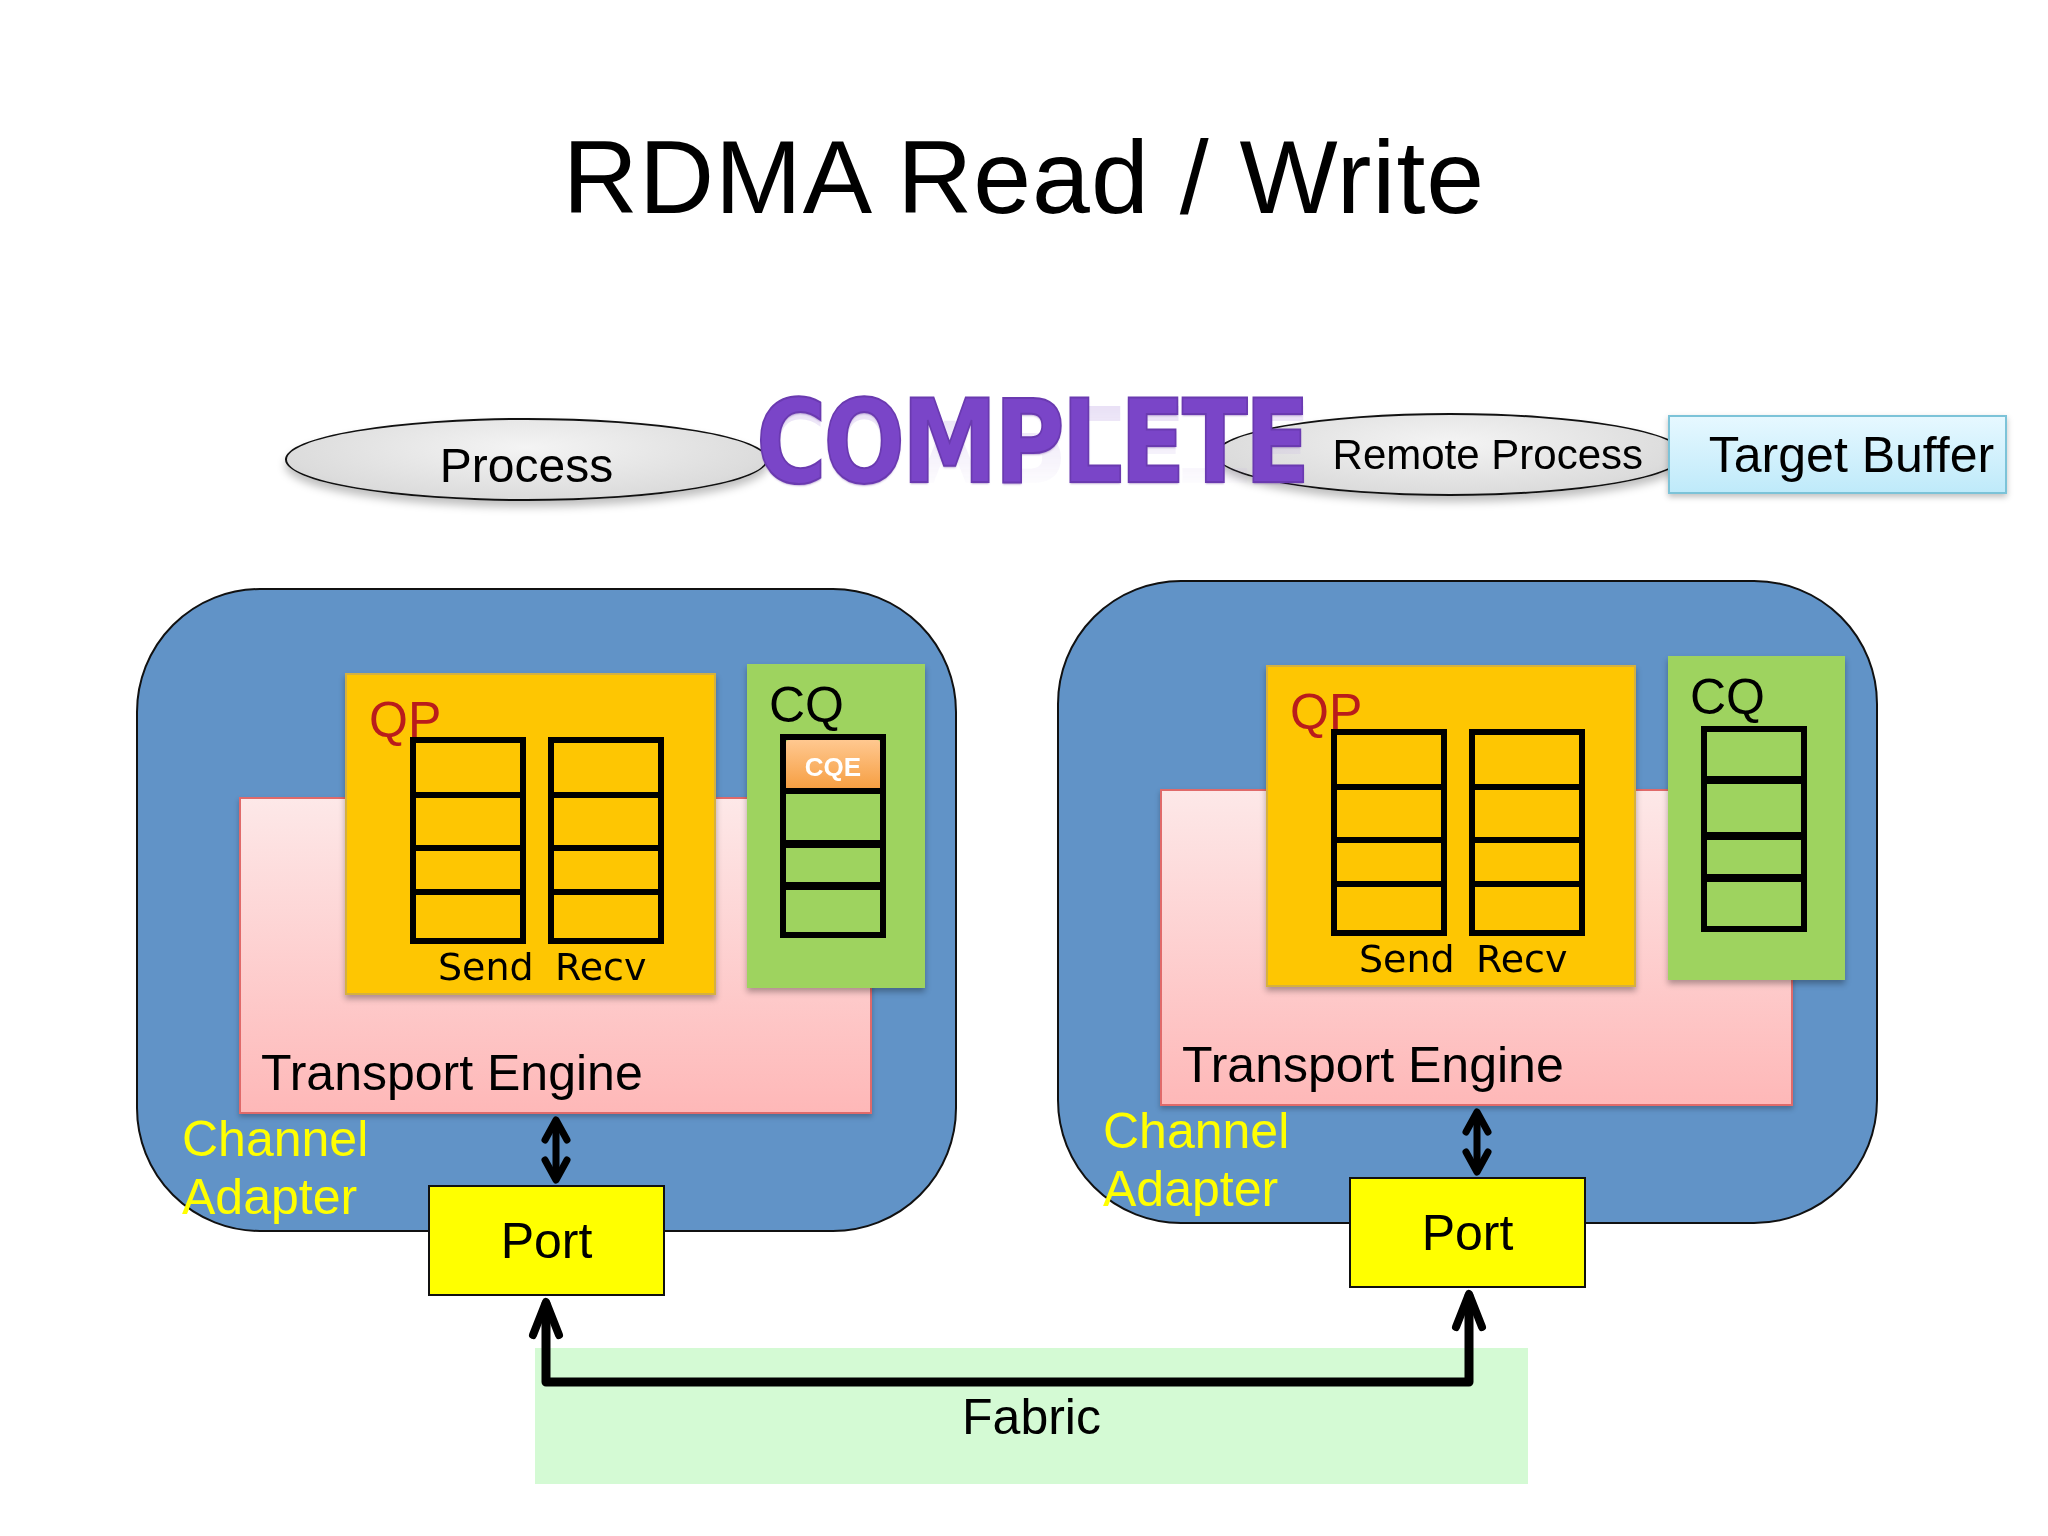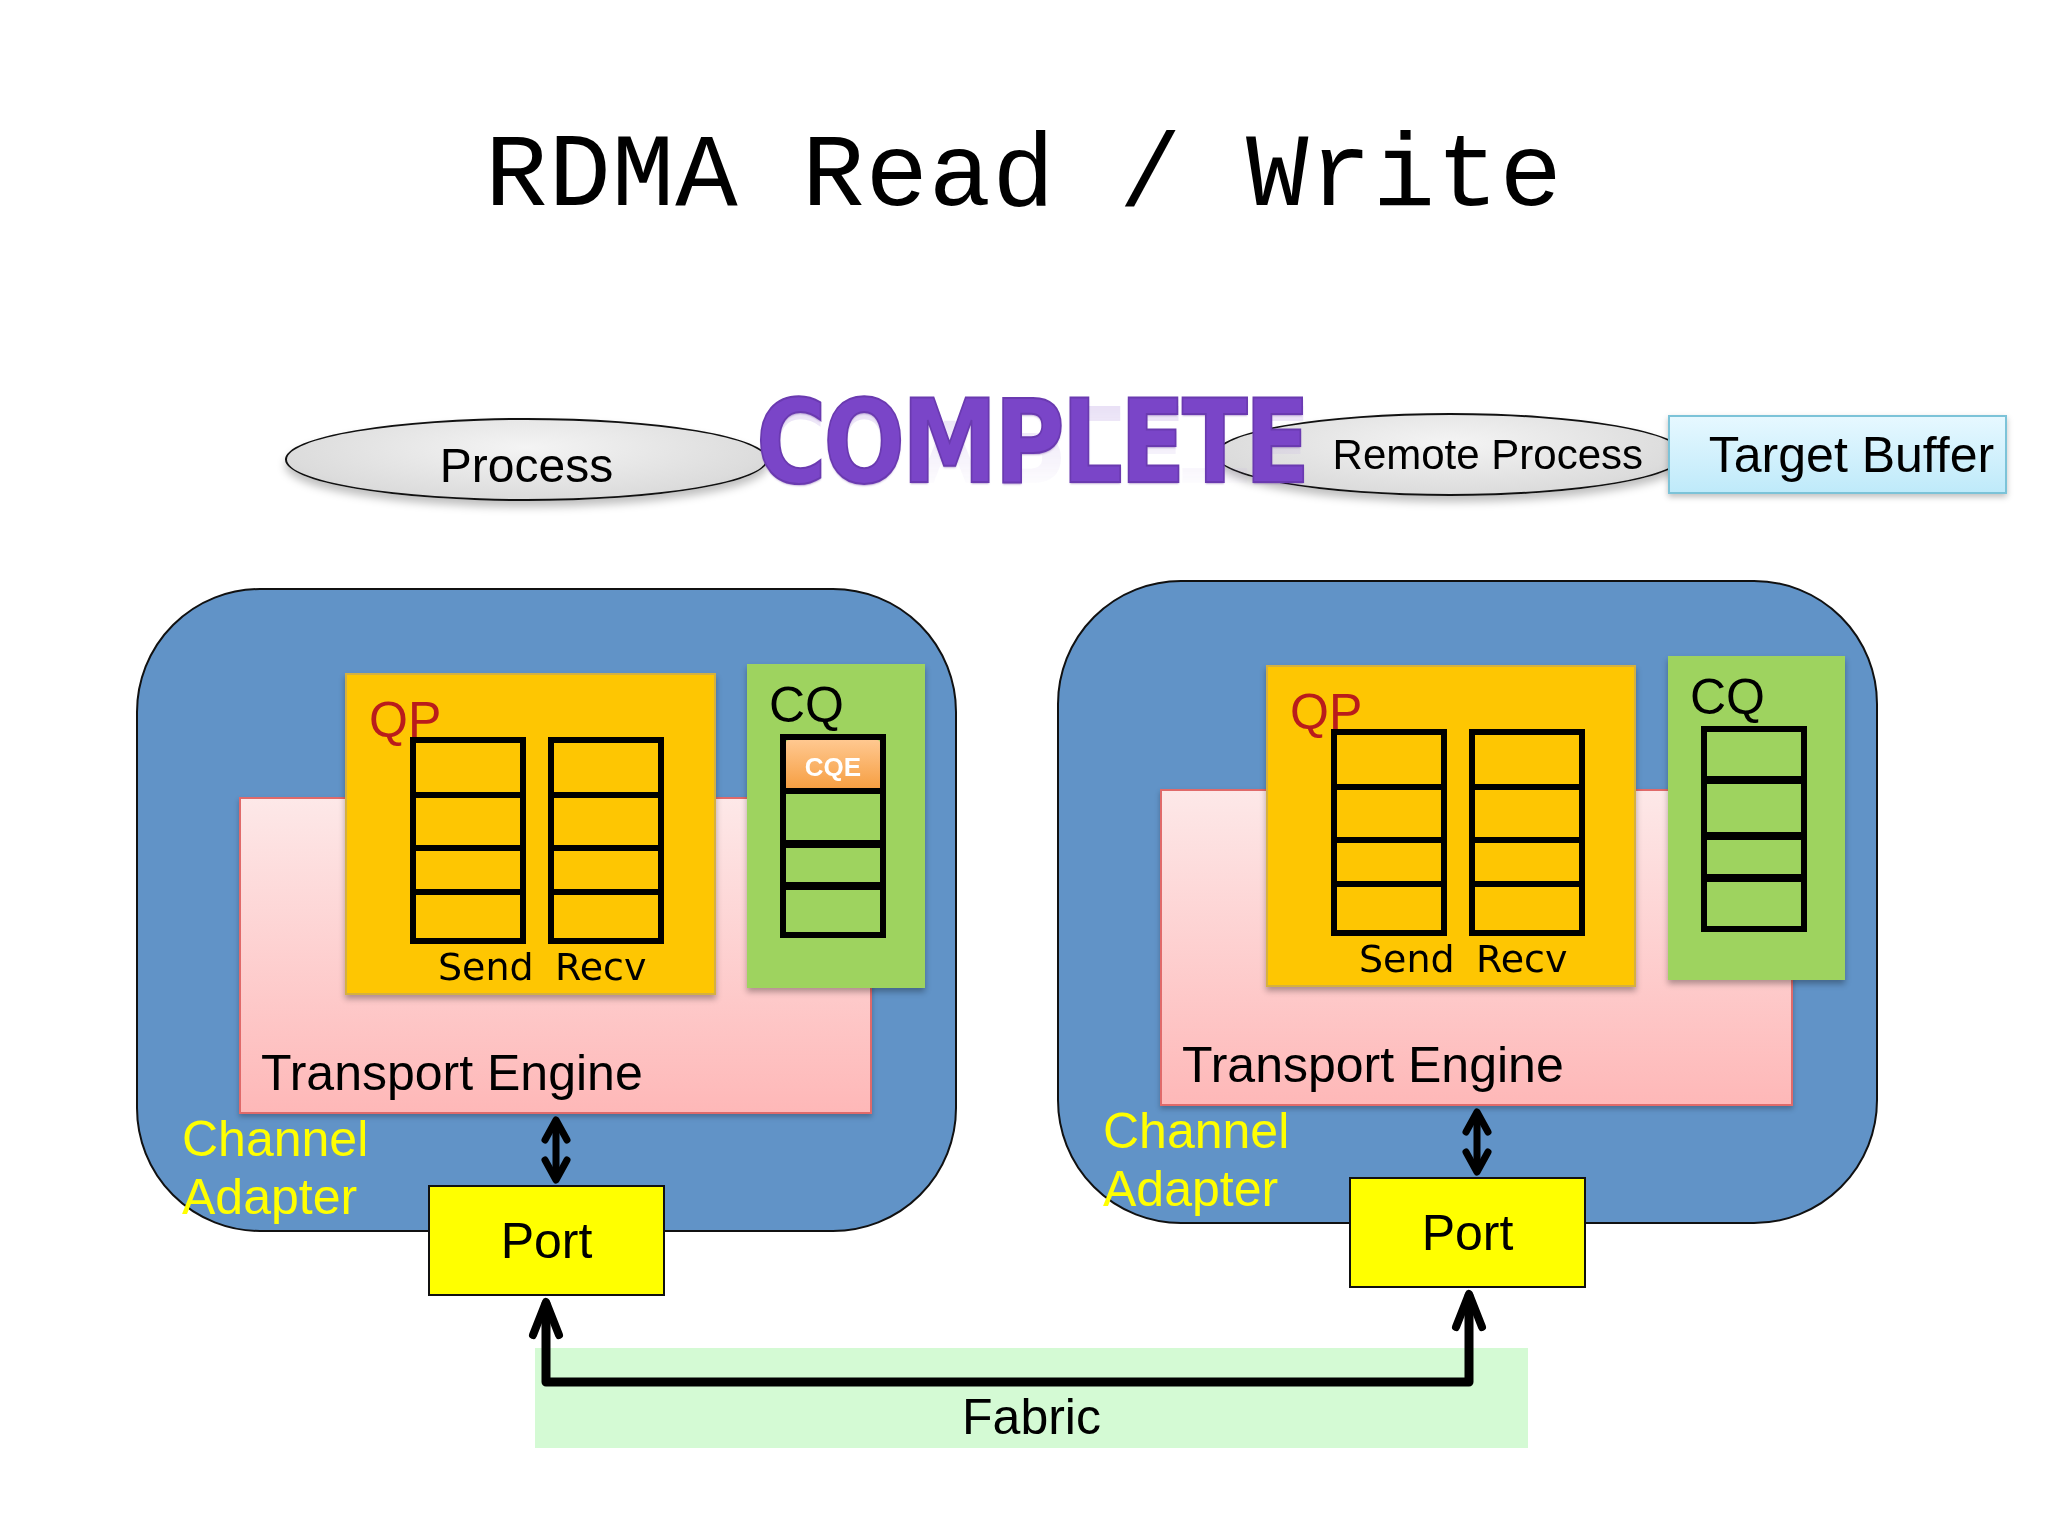--- a/index.html
+++ b/index.html
@@ -1,18 +1,18 @@
 <!DOCTYPE html>
 <html><head>
 <meta charset="utf-8">
 <style>
   html, body { margin: 0; padding: 0; background: #ffffff; }
   body { width: 2048px; height: 1536px; position: relative; overflow: hidden; font-family: "Liberation Sans", sans-serif; }
   svg { position: absolute; left: 0; top: 0; }
-  .title { position: absolute; left: 0; top: 118px; width: 2048px; text-align: center; font-family: Liberation Mono, monospace; font-size: 104px; color: #000; letter-spacing: 1px; }
+  .title { position: absolute; left: 0; top: 118px; width: 2048px; text-align: center; font-family: Liberation Sans, sans-serif; font-size: 104px; color: #000; letter-spacing: 1px; }
   .ellipse { position: absolute; border: 2px solid #111; border-radius: 50%; background: radial-gradient(ellipse at 50% 35%, #f4f4f4 0%, #dcdcdc 70%, #c8c8c8 100%); box-shadow: 0 6px 8px rgba(0,0,0,0.25); display: flex; align-items: center; justify-content: center; box-sizing: border-box; }
   .ellipse span { font-size: 48px; color: #000; }
   .complete { position: absolute; left: 756px; top: 384px; font-family: "DejaVu Sans", sans-serif; font-weight: bold; font-size: 116px; letter-spacing: -4px; color: #7a45c8; -webkit-text-stroke: 2px #6a3ab0; text-shadow: 0 2px 2px rgba(80,30,140,0.35); line-height: 1; transform: scaleX(0.83); transform-origin: left top; }
   .complete-reflect { position: absolute; left: 756px; top: 494px; font-family: "DejaVu Sans", sans-serif; font-weight: bold; font-size: 116px; letter-spacing: -4px; color: #b59ae0; line-height: 1; transform: scaleX(0.83) scaleY(-0.9); transform-origin: left top; opacity: 0.35; -webkit-mask-image: linear-gradient(to top, rgba(0,0,0,1), rgba(0,0,0,0)); mask-image: linear-gradient(to top, rgba(0,0,0,1), rgba(0,0,0,0)); }
   .target-buffer { position: absolute; left: 1668px; top: 415px; width: 339px; height: 79px; box-sizing: border-box; border: 2px solid #7cc3d8; background: linear-gradient(#e6f8ff, #bfeafa); box-shadow: 0 3px 6px rgba(0,0,0,0.25); display: flex; align-items: center; justify-content: center; }
   .target-buffer span { font-size: 50px; color: #000; margin-left: 28px; }
   .ca-block { position: absolute; background: #6193c7; border: 2px solid #111; border-radius: 124px; box-sizing: border-box; }
   .transport { position: absolute; background: linear-gradient(#fde8e8, #feb8b8); border: 2px solid #e06a6a; box-sizing: border-box; box-shadow: 0 3px 5px rgba(0,0,0,0.25); }
   .transport span { position: absolute; left: 20px; bottom: 10px; font-size: 50px; color: #000; white-space: nowrap; }
   .qp { position: absolute; background: #fec602; border: 2px solid #d4b040; box-sizing: border-box; box-shadow: 0 4px 6px rgba(0,0,0,0.3); }
@@ -21,21 +21,21 @@
   .queue .row { position: absolute; left: 0; right: 0; height: 6px; background: #000; }
   .qlabel { position: absolute; font-family: "DejaVu Sans", sans-serif; font-size: 38px; color: #000; }
   .cq { position: absolute; background: #9ed35f; box-sizing: border-box; box-shadow: 0 4px 6px rgba(0,0,0,0.3); margin-top: 40px; }
   .cq-label { position: absolute; left: 22px; top: 12px; font-size: 50px; color: #000; }
   .cq-stack { position: absolute; left: 33px; width: 106px; box-sizing: border-box; border: 6px solid #000; }
   .cqe { position: absolute; left: 0; right: 0; top: 0; height: 54px; background: linear-gradient(#ffc890, #f59a3a); border-radius: 3px; display: flex; align-items: center; justify-content: center; }
   .cqe span { font-size: 26px; font-weight: bold; color: #fff; }
   .ca-label { position: absolute; font-size: 50px; color: #ffff00; line-height: 58px; }
   .port { position: absolute; background: #ffff00; border: 2px solid #111; box-sizing: border-box; display: flex; align-items: center; justify-content: center; }
   .port span { font-size: 50px; color: #000; }
-  .fabric { position: absolute; left: 535px; top: 1348px; width: 993px; height: 100px; background: #d4fad4; }
+  .fabric { position: absolute; left: 535px; top: 1348px; width: 993px; height: 136px; background: #d4fad4; }
   .fabric-label { position: absolute; left: 0; width: 100%; top: 40px; text-align: center; font-size: 50px; color: #000; }
 </style>
 </head>
 <body>
 
 <div class="title">RDMA Read / Write</div>
 
 <div class="ellipse" style="left:285px; top:418px; width:483px; height:83px;">
   <span style="margin-top:12px;">Process</span>
 </div>

